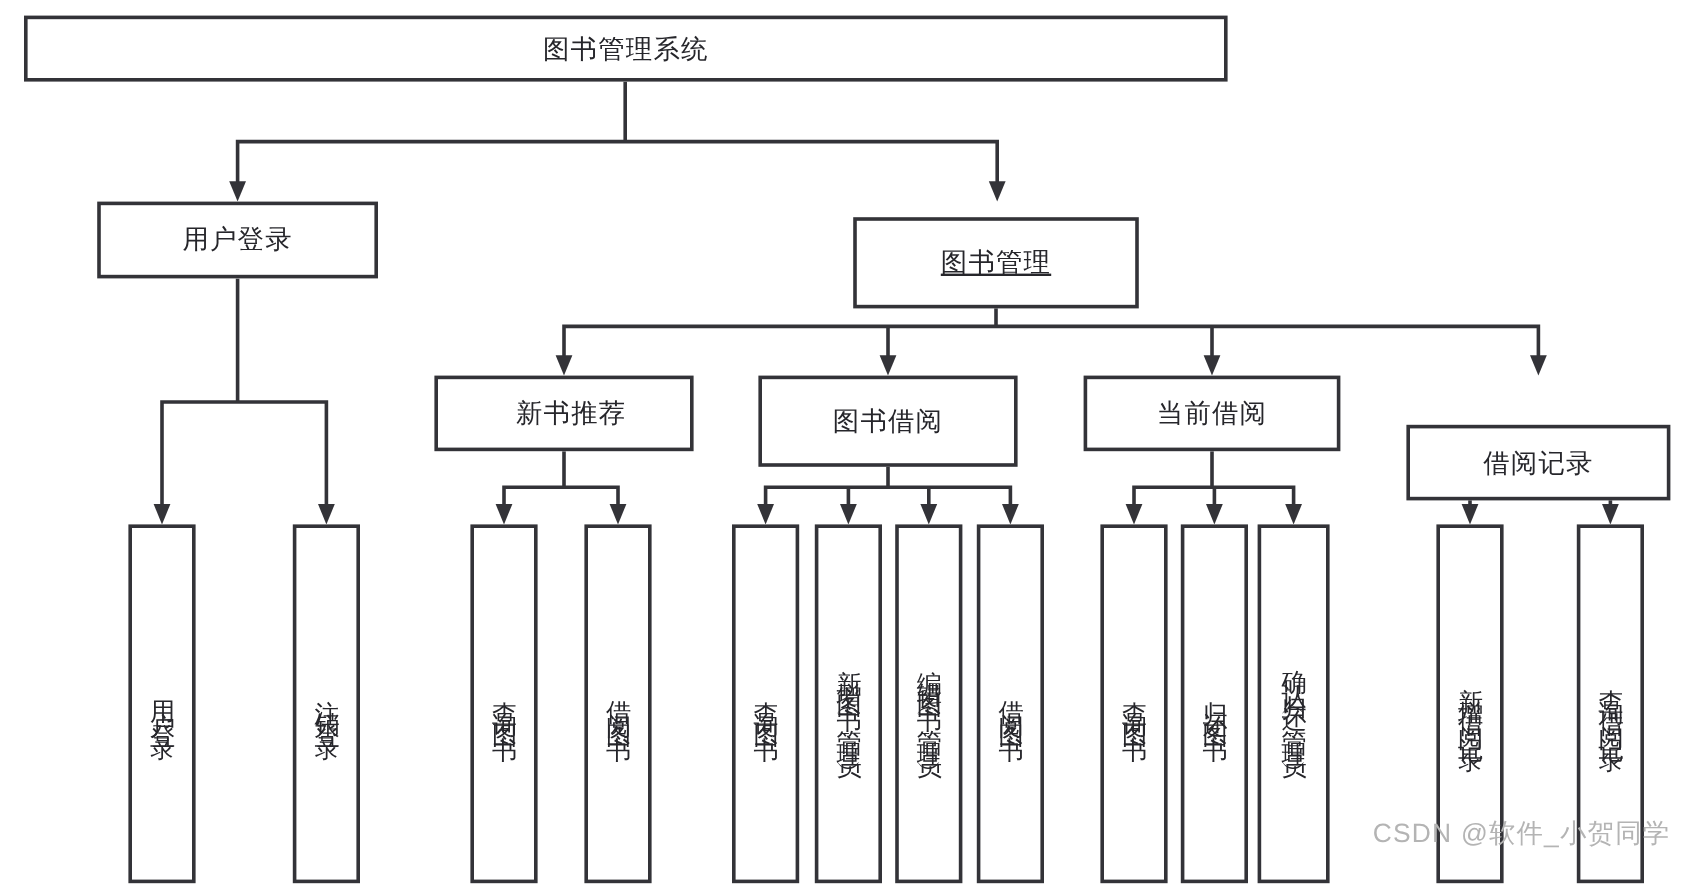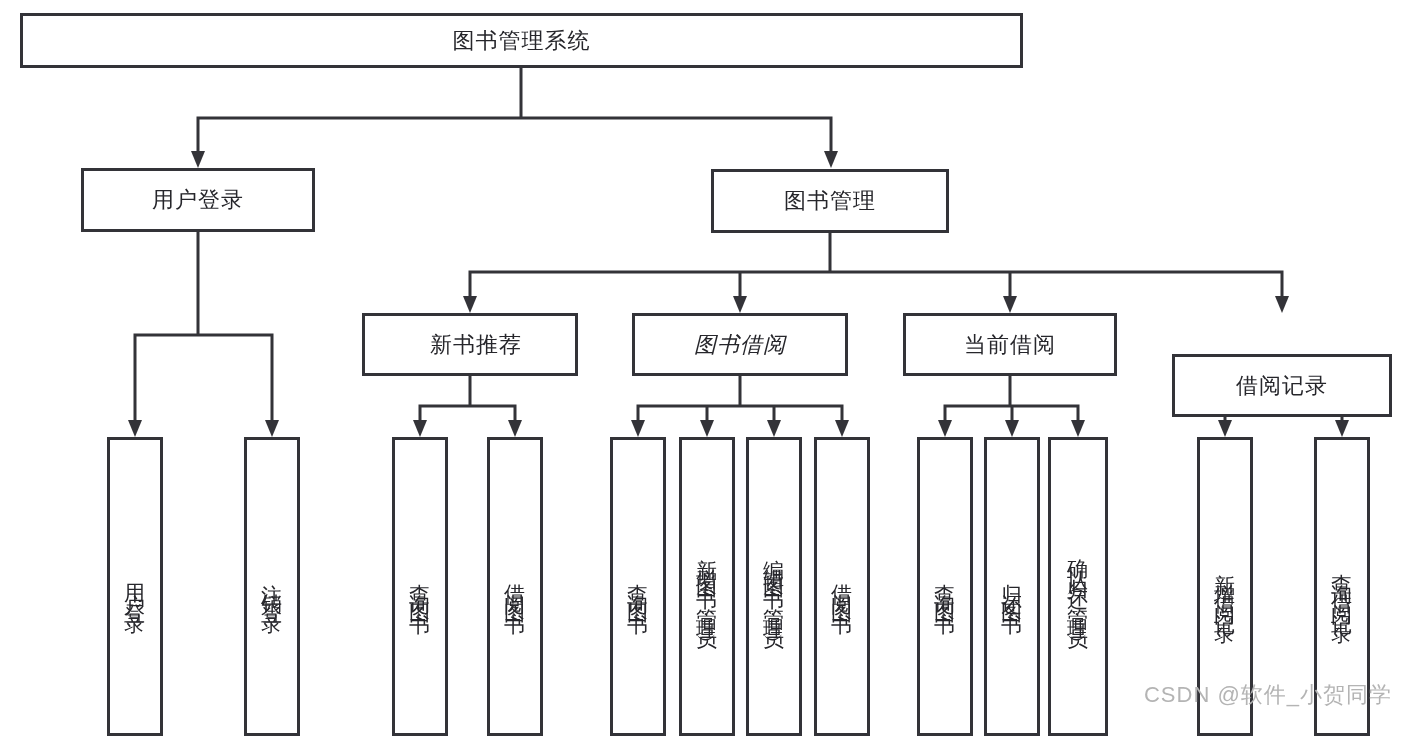--- a/index.html
+++ b/index.html
@@ -100,24 +100,24 @@
     <g>
       <path class="edge" d="M1282 376 L1282 406 M1223.5 406 L1343.5 406 M1225 406 L1225 424 M1342 406 L1342 424"></path>
       <polygon class="arrow" points="1218,420 1232,420 1225,437"></polygon>
       <polygon class="arrow" points="1335,420 1349,420 1342,437"></polygon>
     </g>
   </svg>
 
   <div class="node h-node" style="left:20px; top:13px; width:1003px; height:55px;">图书管理系统</div>
 
   <div class="node h-node" style="left:81px; top:168px; width:234px; height:64px;">用户登录</div>
-  <div class="node h-node" style="left:711px; top:169px; width:238px; height:64px;">图书管理</div>
+  <div class="node h-node" style="left:711px; top:181px; width:238px; height:76px;text-decoration:underline;">图书管理</div>
 
   <div class="node h-node" style="left:362px; top:313px; width:216px; height:63px;padding-left:12px;">新书推荐</div>
-  <div class="node h-node" style="left:632px; top:313px; width:216px; height:63px;font-style:italic;">图书借阅</div>
+  <div class="node h-node" style="left:632px; top:313px; width:216px; height:76px;">图书借阅</div>
   <div class="node h-node" style="left:903px; top:313px; width:214px; height:63px;">当前借阅</div>
   <div class="node h-node" style="left:1172px; top:313px; width:220px; height:63px;margin-top:41px;">借阅记录</div>
 
   <div class="node v-node" style="left:107px; top:437px; width:56px; height:299px;">
     <span>用户登录</span>
   </div>
   <div class="node v-node" style="left:244px; top:437px; width:56px; height:299px;">
     <span>注销登录</span>
   </div>
 

